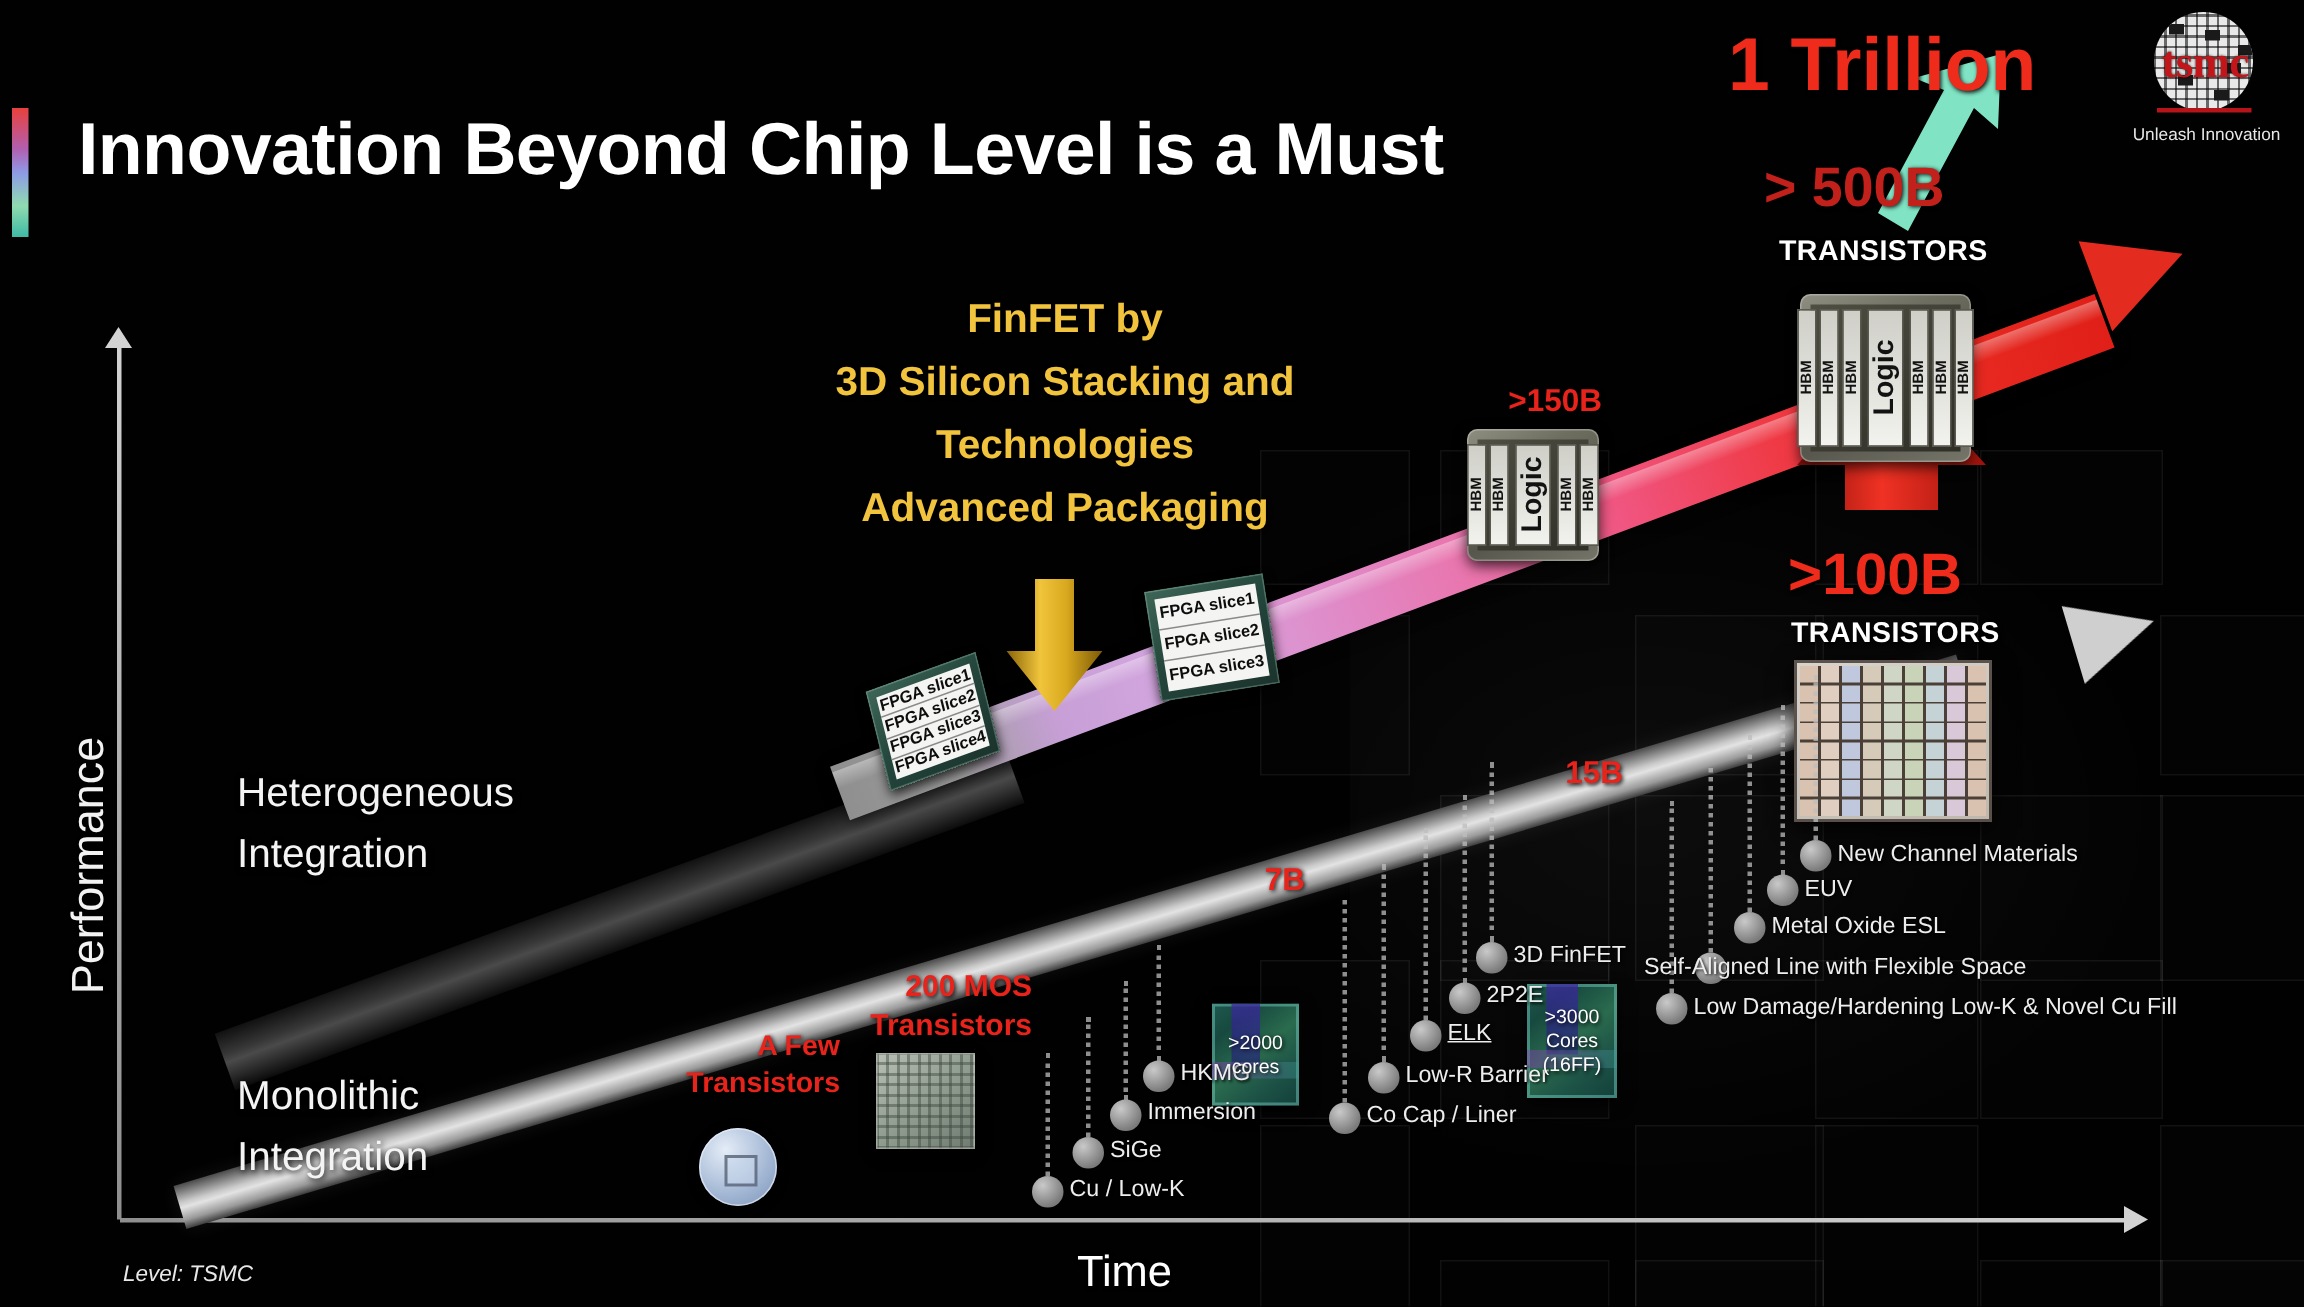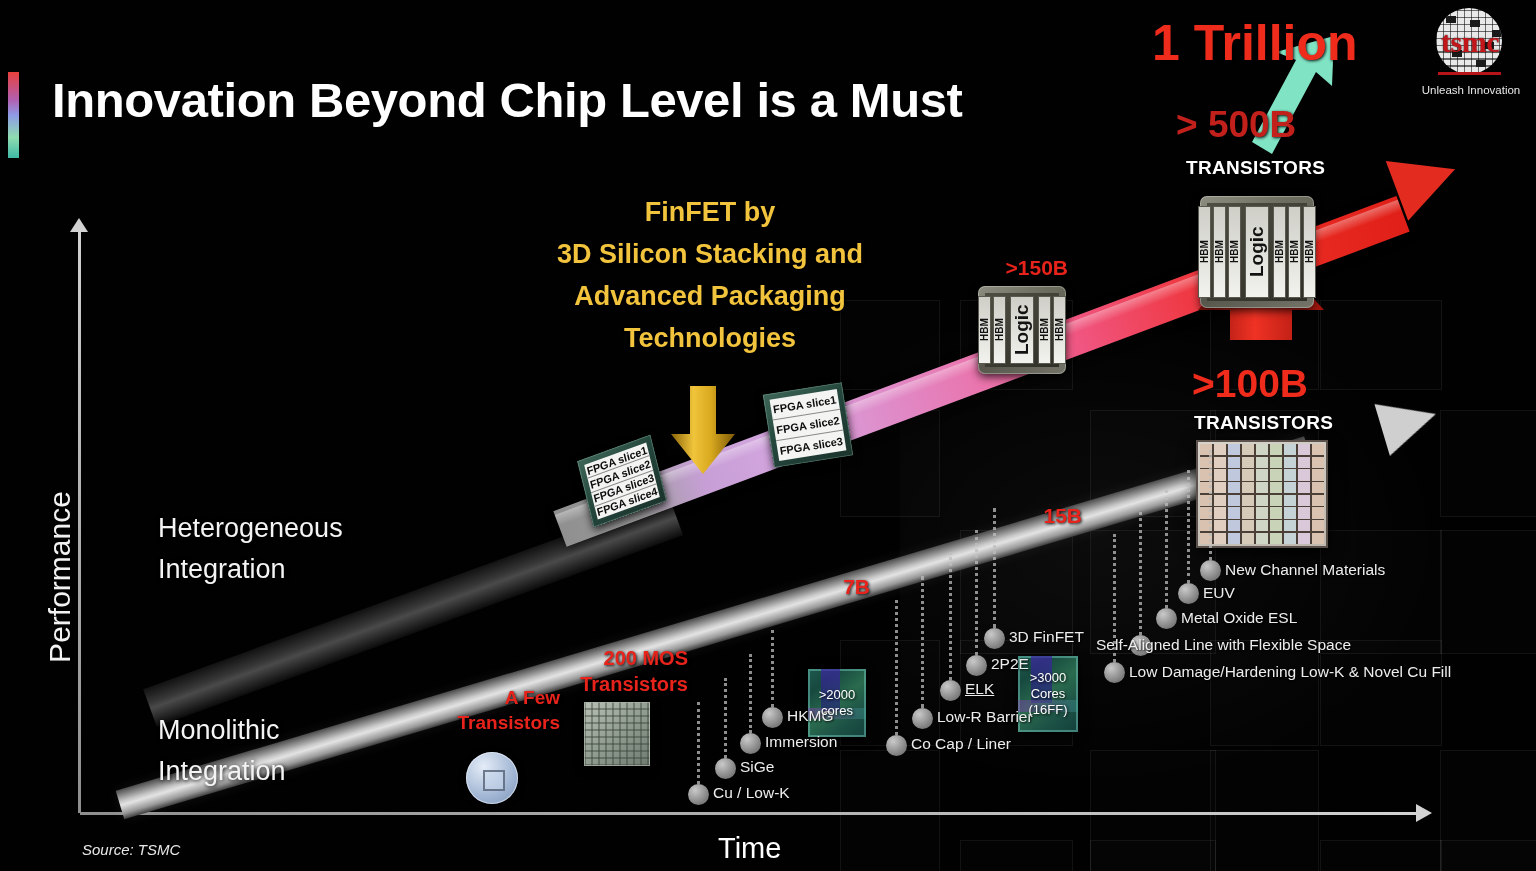--- a/index.html
+++ b/index.html
@@ -371,21 +371,21 @@
     <div class="logo-rule"></div>
     <div class="logo-tag">Unleash Innovation</div>
   </div>
 
   <div class="axis-y"></div>
   <div class="axis-y-head"></div>
   <div class="axis-x"></div>
   <div class="axis-x-head"></div>
   <div class="axis-label-y">Performance</div>
   <div class="axis-label-x">Time</div>
-  <div class="source">Source: TSMC</div>
+  <div class="source">Level: TSMC</div>
 
   <div class="band-dark"></div>
   <div class="band-grey"></div>
   <div class="band-grey-head"></div>
 
   <div class="band-color">
     <div class="band-color-shine"></div>
   </div>
   <div class="band-color-head"></div>
 
@@ -424,22 +424,22 @@
 
   <div class="callout t-trillion">1 Trillion</div>
   <div class="callout t-500b">&gt; 500B</div>
   <div class="callout t-500b-sub">TRANSISTORS</div>
   <div class="callout t-100b">&gt;100B</div>
   <div class="callout t-100b-sub">TRANSISTORS</div>
 
   <div class="enabled" id="enabledBlock">
       <div>FinFET by</div>
       <div>3D Silicon Stacking and</div>
+      <div>Technologies</div>
       <div>Advanced Packaging</div>
-      <div>Technologies</div>
     </div>
 
   <div class="seg-label seg-het" id="segHet">
       <div>Heterogeneous</div>
       <div>Integration</div>
     </div>
   <div class="seg-label seg-mono" id="segMono">
       <div>Monolithic</div>
       <div>Integration</div>
     </div>

